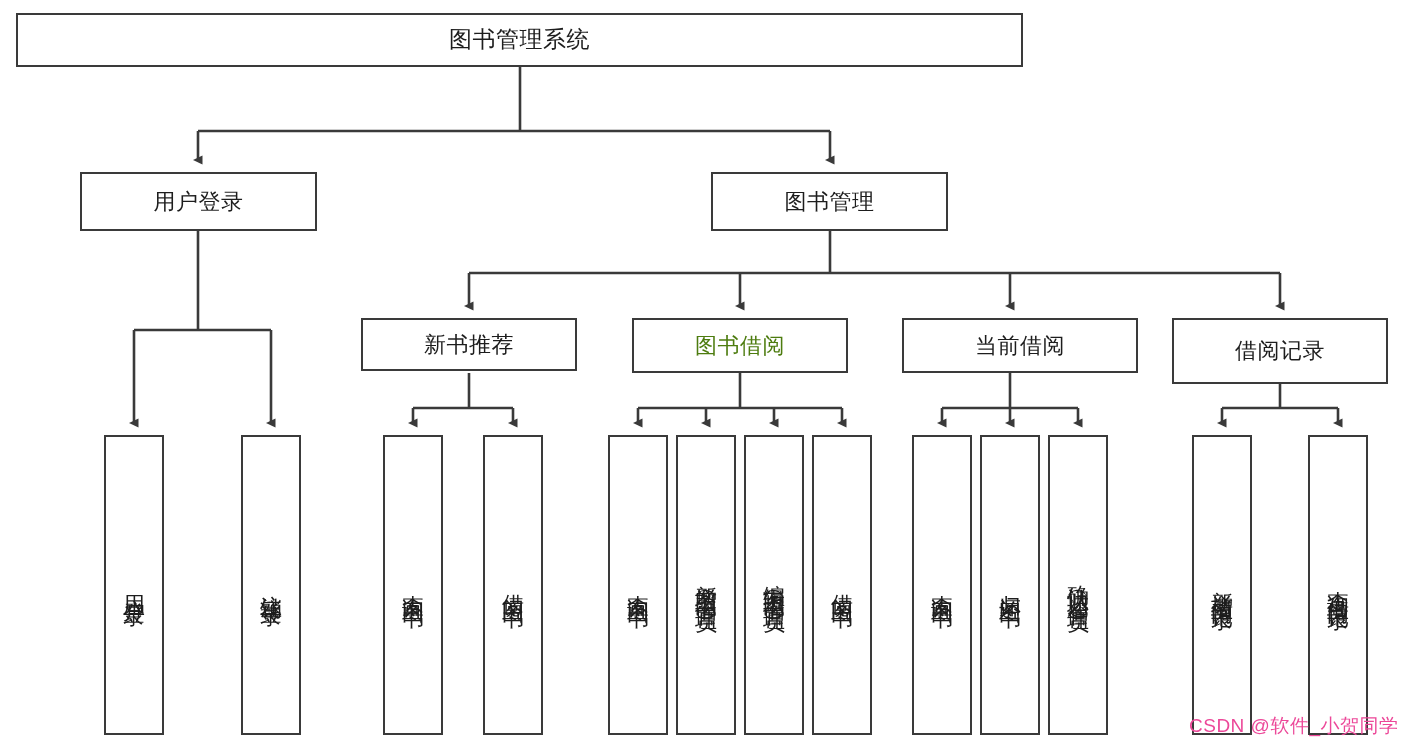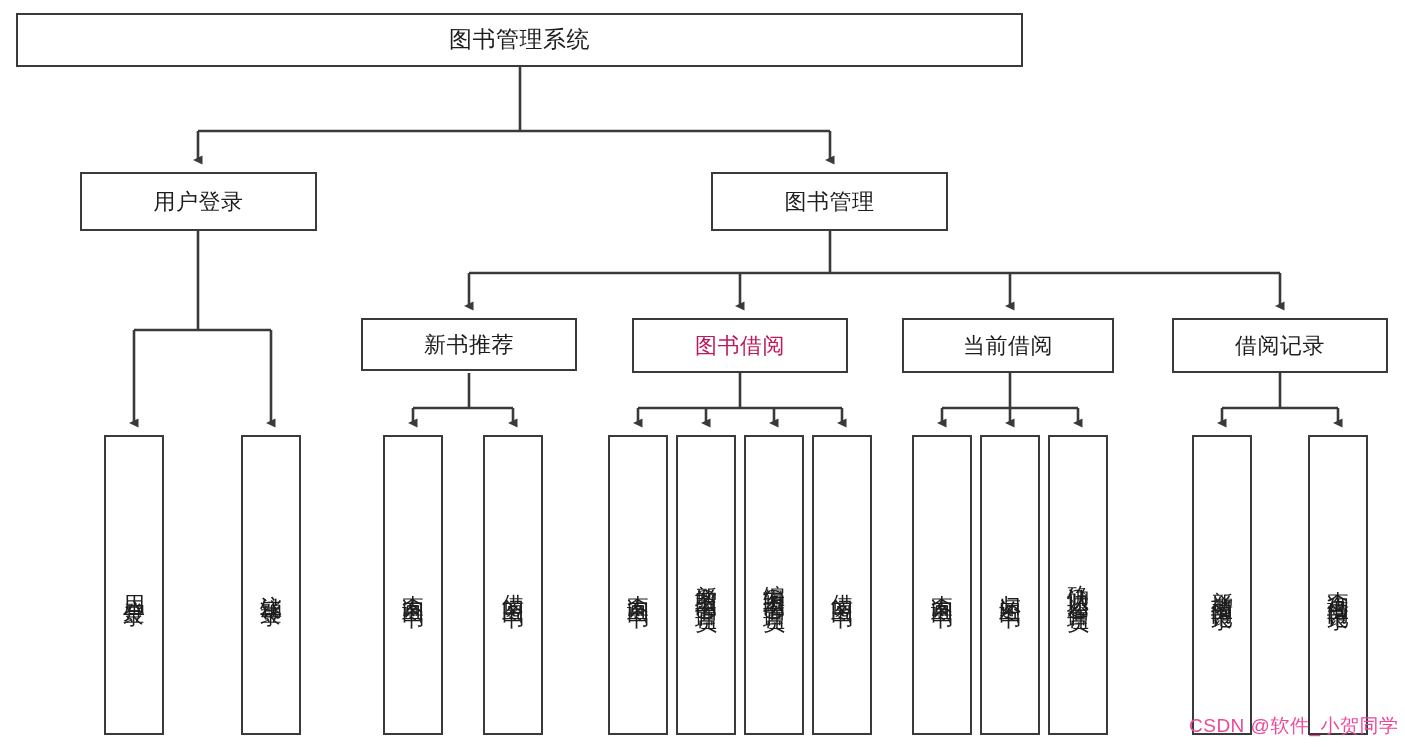--- a/index.html
+++ b/index.html
@@ -135,26 +135,26 @@
     <span class="node-label" style="color: rgb(29, 29, 29);">用户登录</span>
   </div>
   <div class="node horizontal" style="left: 711px; top: 172px; width: 237px; height: 59px; border-color: rgb(58, 58, 58); background: rgb(255, 255, 255);">
     <span class="node-label" style="color: rgb(29, 29, 29);">图书管理</span>
   </div>
 
   <div class="node horizontal" style="left: 361px; top: 318px; width: 216px; height: 53px; border-color: rgb(58, 58, 58); background: rgb(255, 255, 255);">
     <span class="node-label" style="color: rgb(29, 29, 29);">新书推荐</span>
   </div>
   <div class="node horizontal" style="left: 632px; top: 318px; width: 216px; height: 55px; border-color: rgb(58, 58, 58); background: rgb(255, 255, 255);">
-    <span class="node-label" style="color: #be185d;">图书借阅</span>
-  </div>
-  <div class="node horizontal" style="left: 902px; top: 318px; width: 212px; height: 55px; border-color: rgb(58, 58, 58); background: rgb(255, 255, 255);">
+    <span class="node-label" style="color: #4d7c0f;">图书借阅</span>
+  </div>
+  <div class="node horizontal" style="left: 902px; top: 318px; width: 236px; height: 55px; border-color: rgb(58, 58, 58); background: rgb(255, 255, 255);">
     <span class="node-label" style="color: rgb(29, 29, 29);">当前借阅</span>
   </div>
-  <div class="node horizontal" style="left: 1172px; top: 318px; width: 216px; height: 55px; border-color: rgb(58, 58, 58); background: rgb(255, 255, 255);">
+  <div class="node horizontal" style="left: 1172px; top: 318px; width: 216px; height: 66px; border-color: rgb(58, 58, 58); background: rgb(255, 255, 255);">
     <span class="node-label" style="color: rgb(29, 29, 29);">借阅记录</span>
   </div>
 
   <div class="node vertical" style="left: 104px; top: 435px; width: 60px; height: 300px; border-color: rgb(58, 58, 58); background: rgb(255, 255, 255);">
     <span class="node-label" style="color: rgb(29, 29, 29);">用户登录</span>
   </div>
   <div class="node vertical" style="left: 241px; top: 435px; width: 60px; height: 300px; border-color: rgb(58, 58, 58); background: rgb(255, 255, 255);">
     <span class="node-label" style="color: rgb(29, 29, 29);">注销登录</span>
   </div>
 

